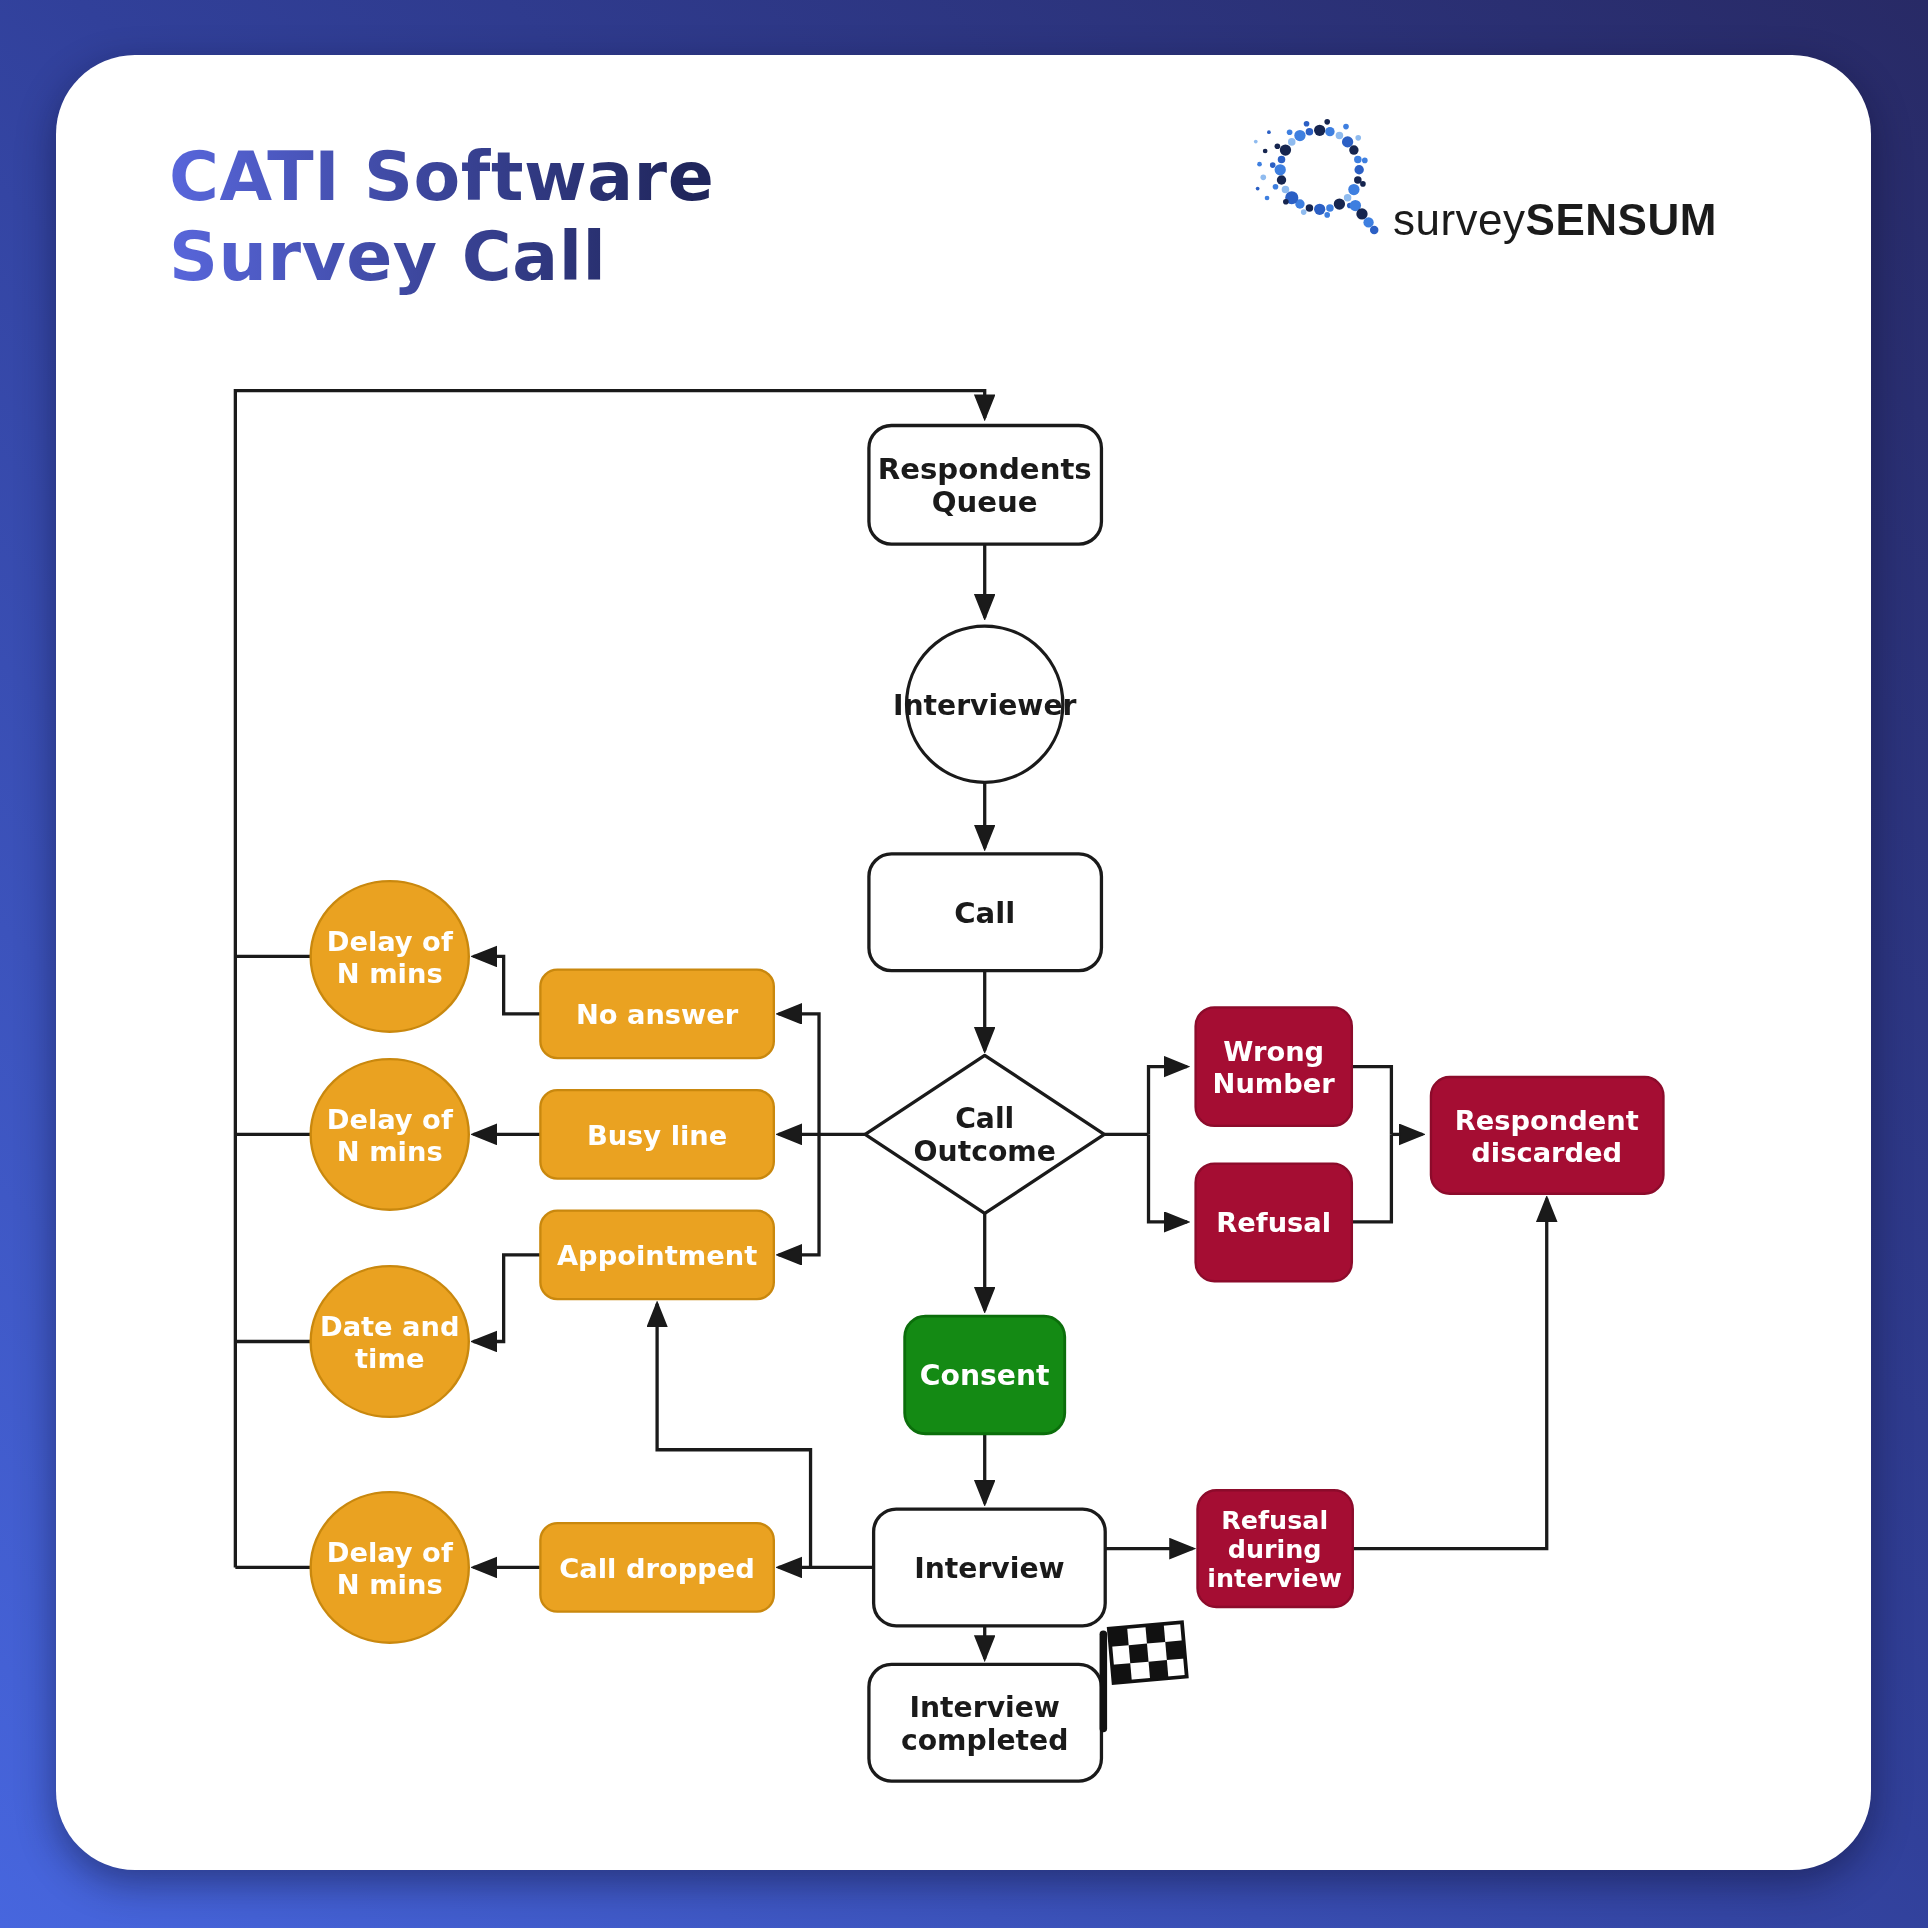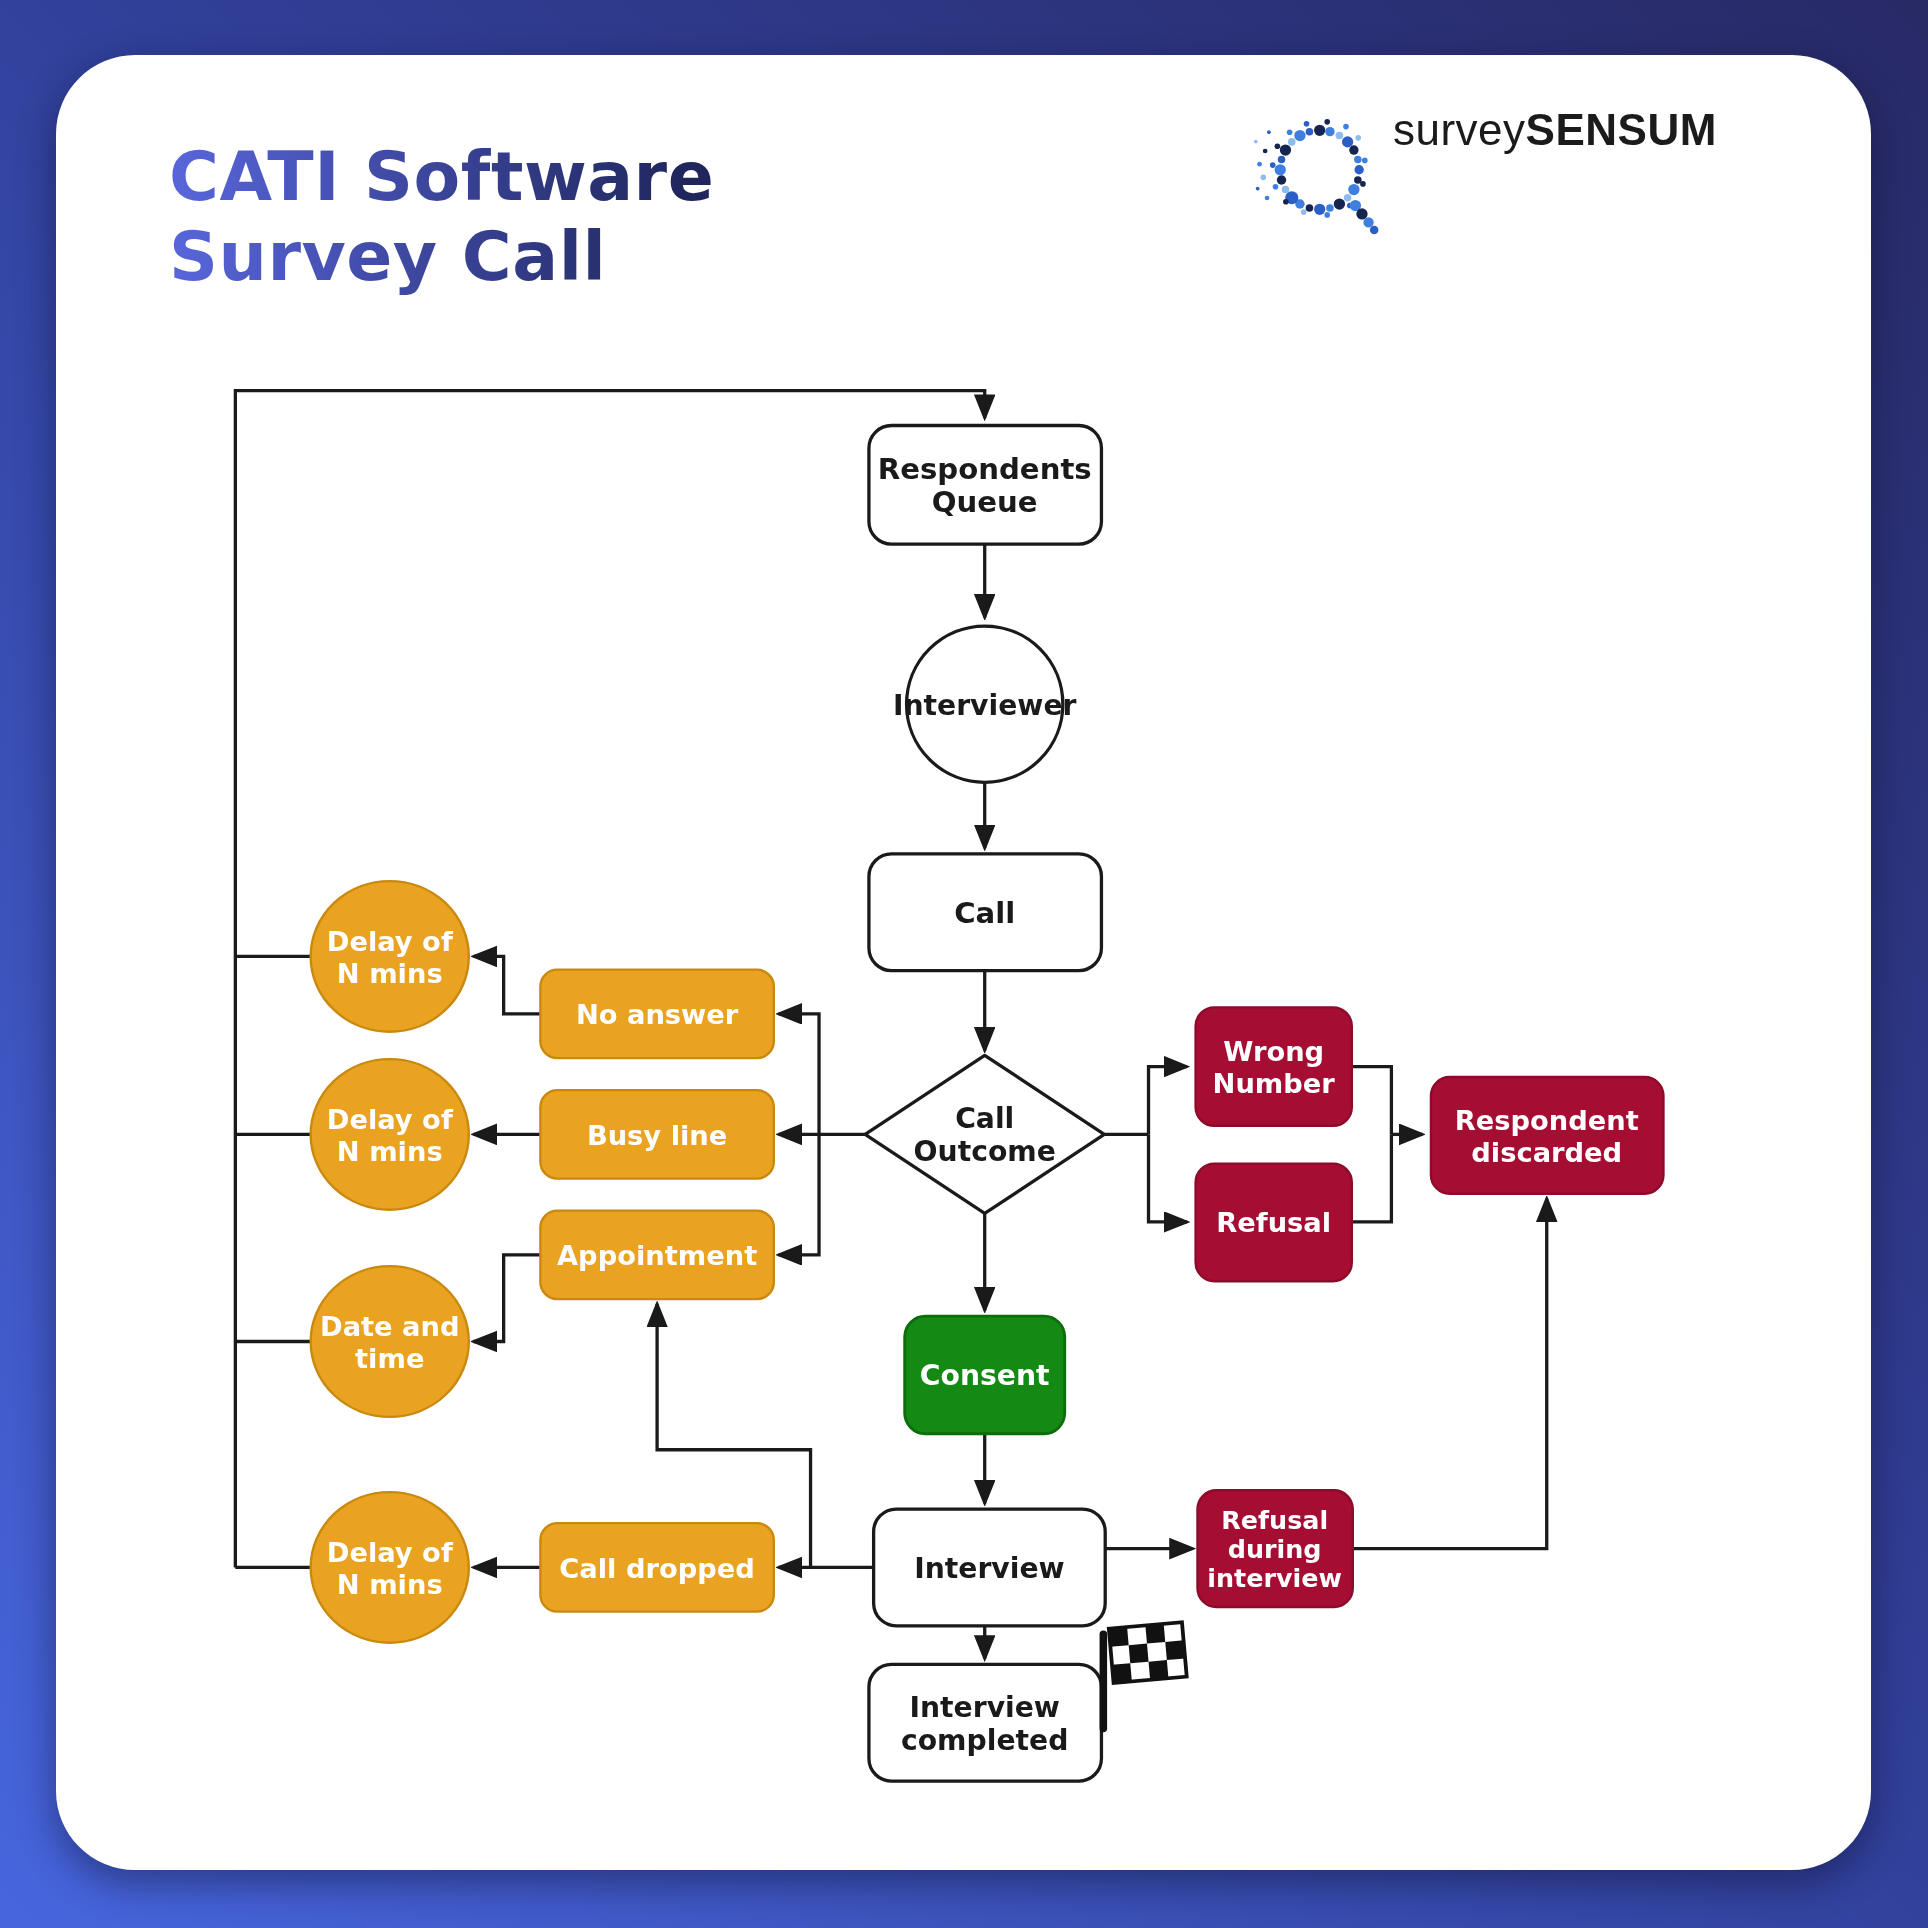--- a/index.html
+++ b/index.html
@@ -14,21 +14,21 @@
     box-shadow:0 13px 38px rgba(10,12,40,.45);
   }
   #page-title{
     position:absolute;left:169px;top:137px;
     font-size:68px;font-weight:700;line-height:1.17;letter-spacing:0.5px;
     background:linear-gradient(90deg,#5866db 0%,#20265c 95%);
     -webkit-background-clip:text;background-clip:text;
     -webkit-text-fill-color:transparent;color:#2e3a8c;
   }
   #brand{
-    position:absolute;left:1252px;top:104px;display:flex;align-items:flex-start;
+    position:absolute;left:1252px;top:104px;display:flex;align-items:flex-end;
   }
   #brand .wordmark{font-size:44px;color:#1b1b1b;letter-spacing:0.5px;white-space:nowrap;}
   #brand .wordmark .light{font-family:"Liberation Sans",sans-serif;font-weight:400;}
   #brand .wordmark .bold{font-family:"Liberation Sans",sans-serif;font-weight:700;}
   #flow{position:absolute;left:0;top:0;}
   .edge{fill:none;stroke:#1a1a1a;stroke-width:3.5;}
   .proc{fill:#ffffff;stroke:#1a1a1a;stroke-width:3.5;}
   .orange{fill:#eaa221;stroke:#c9880e;stroke-width:2.5;}
   .red{fill:#a50d33;stroke:#8c0b2b;stroke-width:2.5;}
   .green{fill:#148a14;stroke:#0b6e0b;stroke-width:3;}

